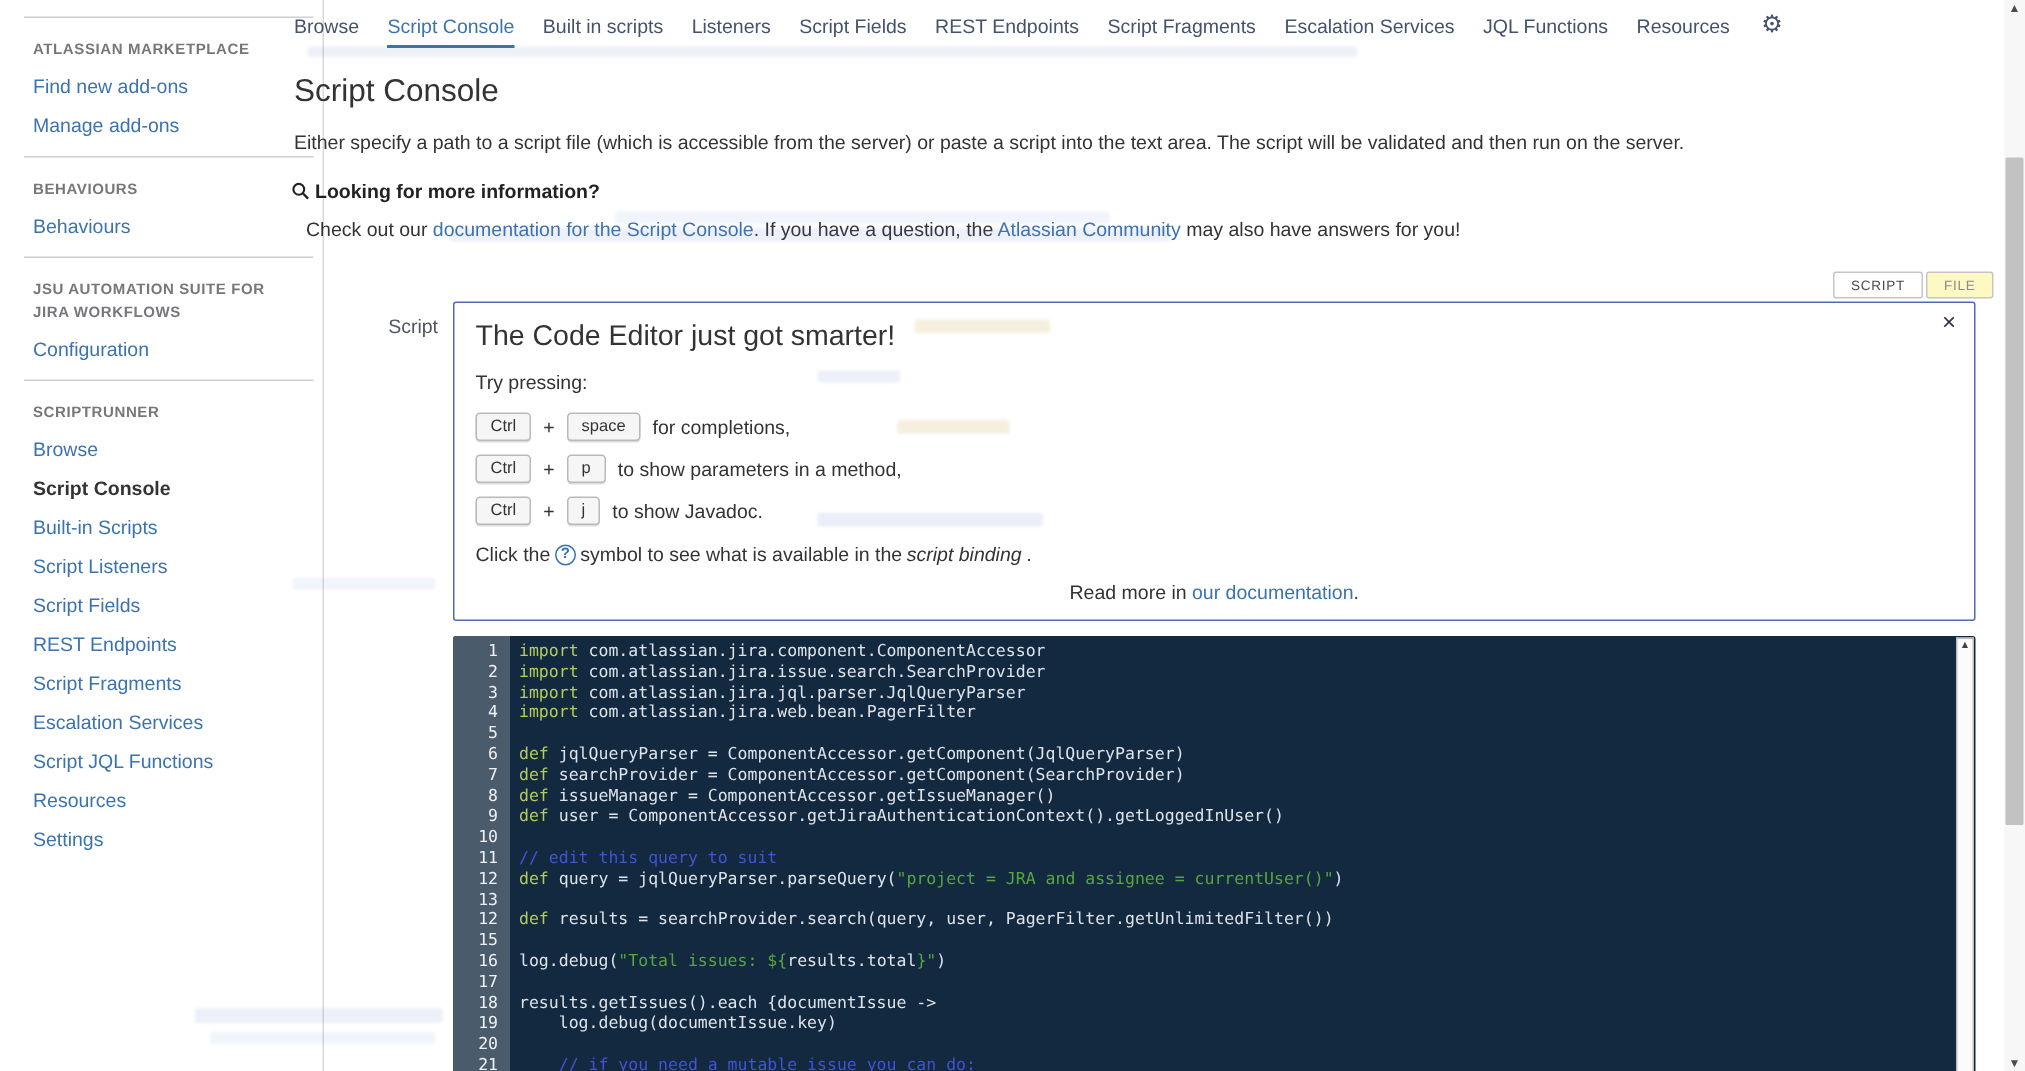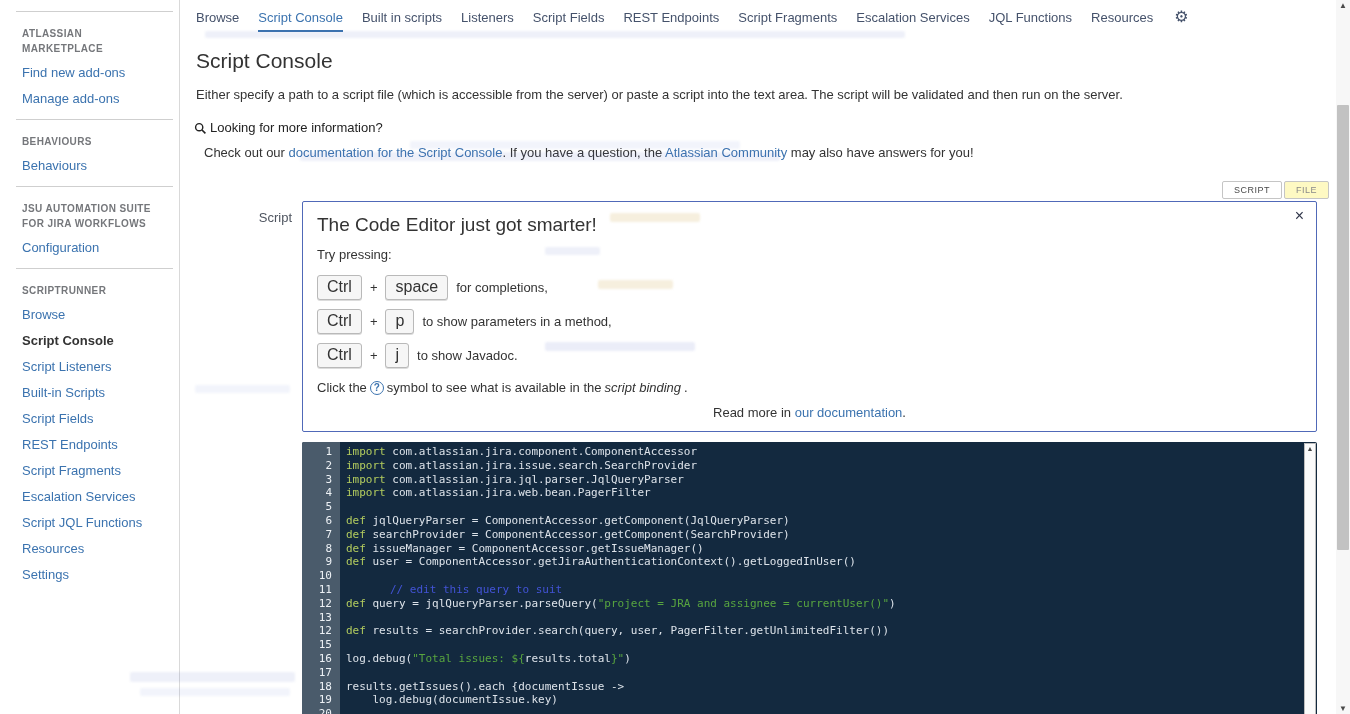--- a/index.html
+++ b/index.html
@@ -4,63 +4,63 @@
 <style>
   * { box-sizing: border-box; margin: 0; padding: 0; }
   html,body { width:1350px; height:714px; overflow:hidden; }
   body {
     font-family:"Liberation Sans", sans-serif;
     background:#fff; color:#333; position:relative; font-size:13px;
   }
   
   .ghost { position:absolute; z-index:6; pointer-events:none; border-radius:2px; filter:blur(1px); }
   
-  .sidebar { position:absolute; left:0; top:0; bottom:0; width:180px; background:#fff; border-right:1px solid #d9d9d9; padding-top:4px; z-index:2; }
+  .sidebar { position:absolute; left:0; top:0; bottom:0; width:216px; background:#fff; border-right:1px solid #d9d9d9; padding-top:4px; z-index:2; }
   .sb-divider { border-top:1px solid #cfcfcf; margin:7px 6px 7px 16px; }
   .sb-title { font-size:10px; font-weight:bold; color:#75777b; letter-spacing:.4px; padding:7px 14px 4px 22px; line-height:15px; }
   .sb-item { font-size:13px; color:#3b73af; padding:5px 8px 5px 22px; cursor:pointer; line-height:16px; }
   .sb-item.active { color:#333; font-weight:bold; }
   
   .main { position:absolute; left:180px; top:0; width:1156px; bottom:0; z-index:2; }
   .topnav { display:flex; align-items:flex-start; gap:19px; padding:10px 0 0 16px; font-size:13px; }
   .nav-item { color:#45526b; padding-bottom:5px; border-bottom:2px solid transparent; cursor:pointer; white-space:nowrap; }
   .nav-item.active { color:#3b73af; border-bottom-color:#3b73af; }
   .gear { color:#45526b; font-size:16px; line-height:14px; cursor:pointer; margin-left:2px; }
   .page-title { font-size:21px; font-weight:400; color:#333; margin:17px 0 0 16px; }
   .page-desc { font-size:13px; color:#333; margin:13px 16px 0 16px; line-height:17px; }
-  .info-heading { display:flex; align-items:flex-end; gap:2px; font-weight:normal; font-size:13px; color:#222; margin:17px 0 0 14px; }
+  .info-heading { display:flex; align-items:center; gap:2px; font-weight:bold; font-size:13px; color:#222; margin:17px 0 0 14px; }
   .info-text { font-size:13px; margin:10px 0 0 24px; }
   a.lnk { color:#3b73af; text-decoration:none; cursor:pointer; }
   
   .mode-tabs { display:flex; justify-content:flex-end; gap:2px; margin:21px 7px 2px 0; }
   .mode-tab { font-size:9px; letter-spacing:.5px; padding:3px 11px 3px; border:1px solid #c5c5c5; border-radius:2px; color:#8a8a8a; background:#fef9c3; cursor:pointer; }
   .mode-tab.active { background:#fff; color:#4a4a4a; }
   
   .script-row { display:flex; align-items:flex-start; }
   .script-label { width:96px; margin-left:16px; padding-top:9px; text-align:right; font-size:13px; color:#4f5560; flex:none; }
   .editor-col { margin-left:10px; width:1015px; flex:none; }
   
   .popup { position:relative; background:rgba(255,255,255,.97); border:1px solid #5069b8; border-radius:2px; padding:9px 14px 11px; min-height:171px; }
   .popup-title { font-size:19px; color:#333; padding:3px 0 9px; }
   .popup-try { font-size:13px; color:#333; padding:2px 0 4px; }
   .shortcut-row { display:flex; align-items:center; gap:8px; margin:9px 0; font-size:13px; color:#333; }
-  kbd.key { display:inline-block; border:1px solid #b9b9b9; border-radius:3px; background:#f6f6f6; box-shadow:0 1px 0 #dcdcdc; padding:2px 9px 3px; font-family:"Liberation Sans",sans-serif; font-size:16px; color:#333; }
+  kbd.key { display:inline-block; border:1px solid #b9b9b9; border-radius:3px; background:#f6f6f6; box-shadow:0 1px 0 #dcdcdc; padding:2px 9px 3px; font-family:"Liberation Sans",sans-serif; font-size:11px; color:#333; }
   .plus { color:#333; }
   .click-line { font-size:13px; margin:12px 0 2px; display:flex; align-items:center; gap:3px; flex-wrap:wrap; }
   .qcircle { display:inline-flex; width:14px; height:14px; border:1px solid #3b73af; border-radius:50%; color:#3b73af; font-size:10px; font-weight:bold; align-items:center; justify-content:center; flex:none; }
   .read-more { font-size:13px; margin-top:10px;text-align:center; }
   .popup-close { position:absolute; top:6px; right:12px; font-size:16px; line-height:16px; color:#30364a; cursor:pointer; }
   
   .editor { position:relative; margin-top:10px; height:351px; background:#13293f; overflow:hidden; border-radius:2px 2px 0 0; }
   .code-wrap { display:flex; font-family:"DejaVu Sans Mono", monospace; font-size:11px; line-height:13.8px; }
   .gutter { width:38px; flex:none; background:#4a5b6b; color:#edf1f5; text-align:right; padding:3px 8px 6px 0; }
   .codelines { flex:1; padding:3px 0 6px 6px; color:#dde3ea; white-space:pre; overflow:hidden; }
   .tok-kw { color:#b3cc5e; }
   .tok-str { color:#58a53f; }
-  .tok-com { color:#4253d6;margin-left:44px; }
+  .tok-com { color:#4253d6; }
   .tok-txt { color:#dde3ea; }
   .ed-scroll { position:absolute; top:1px; right:1px; bottom:0; width:12px; background:#fbfbfb; border:1px solid #bdbdbd; }
   .ed-scroll .arr { position:absolute; left:0; right:0; text-align:center; font-size:7px; color:#444; }
   .ed-scroll .arr.up { top:1px; }
   
   .page-scrollbar { position:absolute; right:0; top:0; bottom:0; width:14px; background:#f7f7f7; z-index:3; }
   .page-scrollbar .thumb { position:absolute; left:1px; right:1px; top:105px; height:445px; background:#c2c2c2; border-radius:1px; }
   .page-scrollbar .arr { position:absolute; left:0; right:0; text-align:center; font-size:8px; color:#4a4a4a; }
   .page-scrollbar .arr.up { top:1px; } .page-scrollbar .arr.down { bottom:1px; }
   .mag-icon { flex:none; margin-right:1px; }
@@ -88,22 +88,22 @@
       <div class="sb-divider"></div>
       <div class="sb-title">BEHAVIOURS</div>
       <div class="sb-item">Behaviours</div>
       <div class="sb-divider"></div>
       <div class="sb-title">JSU AUTOMATION SUITE FOR JIRA WORKFLOWS</div>
       <div class="sb-item">Configuration</div>
       <div class="sb-divider"></div>
       <div class="sb-title">SCRIPTRUNNER</div>
       <div class="sb-item">Browse</div>
       <div class="sb-item active">Script Console</div>
+      <div class="sb-item">Built-in Scripts</div>
       <div class="sb-item">Script Listeners</div>
-      <div class="sb-item">Built-in Scripts</div>
       <div class="sb-item">Script Fields</div>
       <div class="sb-item">REST Endpoints</div>
       <div class="sb-item">Script Fragments</div>
       <div class="sb-item">Escalation Services</div>
       <div class="sb-item">Script JQL Functions</div>
       <div class="sb-item">Resources</div>
       <div class="sb-item">Settings</div>
     </div>
 </div>
 

